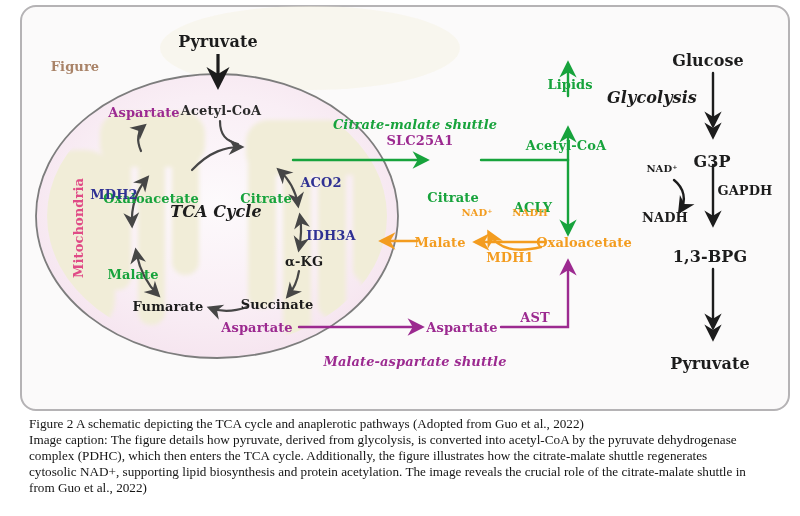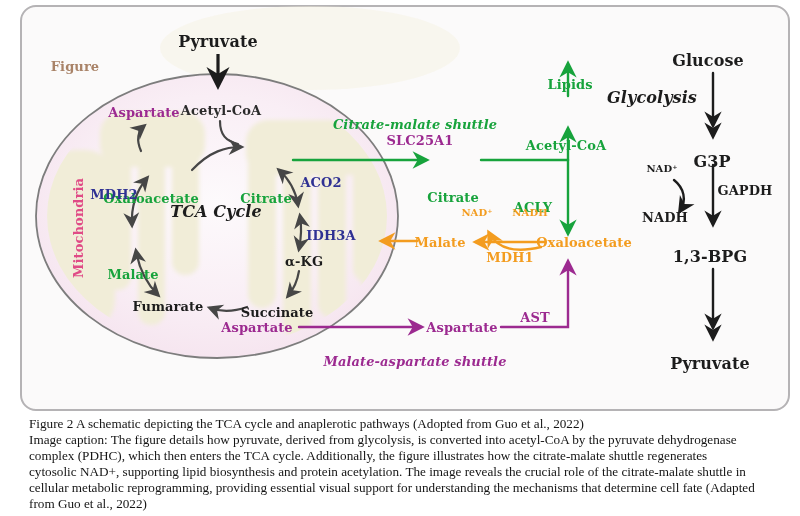--- a/index.html
+++ b/index.html
@@ -136,21 +136,21 @@
     <span class="lb c-green" style="left:151px;top:161px">Oxaloacetate</span>
     <span class="lb c-green" style="left:266px;top:161px">Citrate</span>
     <span class="lb c-navy" style="left:321px;top:182px">ACO2</span>
     <span class="lb c-navy" style="left:114px;top:194px">MDH2</span>
     <span class="lb c-ink it lg" style="left:216px;top:212px">TCA Cycle</span>
     <span class="lb c-rose rot" style="left:78px;top:228px">Mitochondria</span>
     <span class="lb c-green" style="left:133px;top:237px">Malate</span>
     <span class="lb c-navy" style="left:331px;top:235px">IDH3A</span>
     <span class="lb c-ink" style="left:304px;top:261px">α-KG</span>
     <span class="lb c-ink" style="left:168px;top:306px">Fumarate</span>
-    <span class="lb c-ink" style="left:277px;top:312px">Succinate</span>
+    <span class="lb c-ink" style="left:277px;top:304px">Succinate</span>
     <span class="lb c-purple" style="left:257px;top:327px">Aspartate</span>
 
     <span class="lb c-green it" style="left:415px;top:87px">Citrate-malate shuttle</span>
     <span class="lb c-purple" style="left:420px;top:140px">SLC25A1</span>
     <span class="lb c-green" style="left:453px;top:160px">Citrate</span>
     <span class="lb c-green" style="left:533px;top:170px">ACLY</span>
     <span class="lb c-green" style="left:570px;top:47px">Lipids</span>
     <span class="lb c-green" style="left:566px;top:108px">Acetyl-CoA</span>
     <span class="lb c-orange sm" style="left:477px;top:213px">NAD⁺</span>
     <span class="lb c-orange sm" style="left:530px;top:213px">NADH</span>
@@ -169,16 +169,15 @@
     <span class="lb c-ink" style="left:665px;top:217px">NADH</span>
     <span class="lb c-ink lg" style="left:710px;top:257px">1,3-BPG</span>
     <span class="lb c-ink lg" style="left:710px;top:364px">Pyruvate</span>
   </div>
 
   <div class="caption">
     <div class="cap-line">Figure 2 A schematic depicting the TCA cycle and anaplerotic pathways (Adopted from Guo et al., 2022)</div>
     <div class="cap-line">Image caption: The figure details how pyruvate, derived from glycolysis, is converted into acetyl-CoA by the pyruvate dehydrogenase</div>
     <div class="cap-line">complex (PDHC), which then enters the TCA cycle. Additionally, the figure illustrates how the citrate-malate shuttle regenerates</div>
     <div class="cap-line">cytosolic NAD+, supporting lipid biosynthesis and protein acetylation. The image reveals the crucial role of the citrate-malate shuttle in</div>
-    <div class="cap-line">cellular metabolic reprogramming, providing essential visual support for understanding the mechanisms that determine cell fate (Adapted</div>
     <div class="cap-line">from Guo et al., 2022)</div>
   </div>
 </div>
 
 </body></html>

